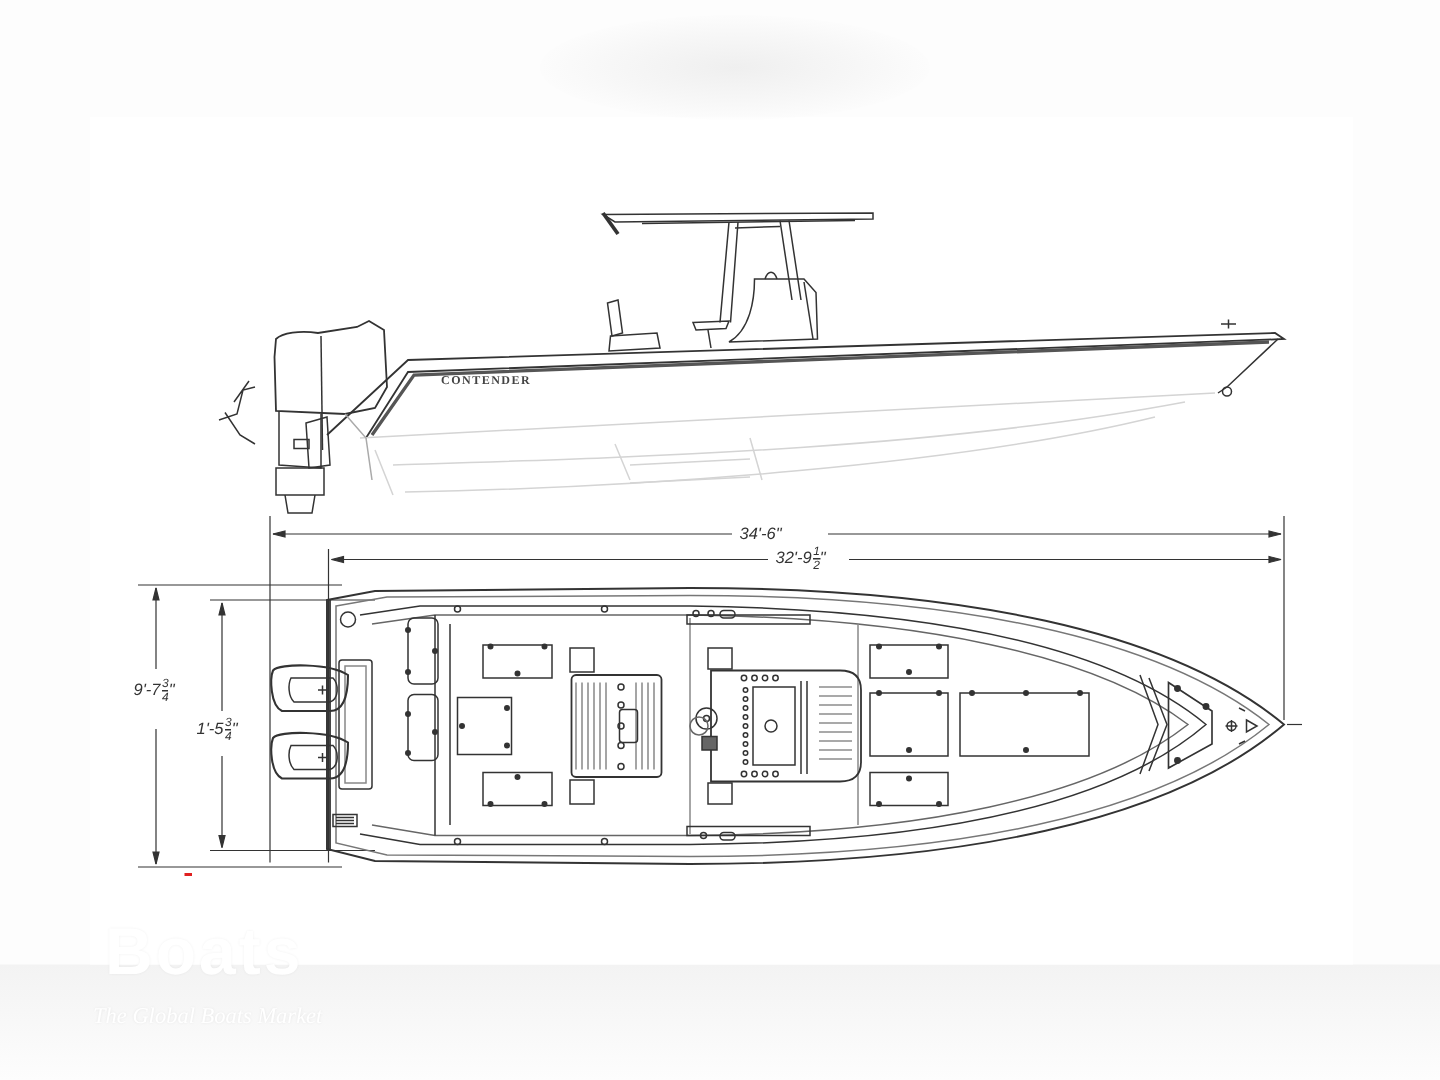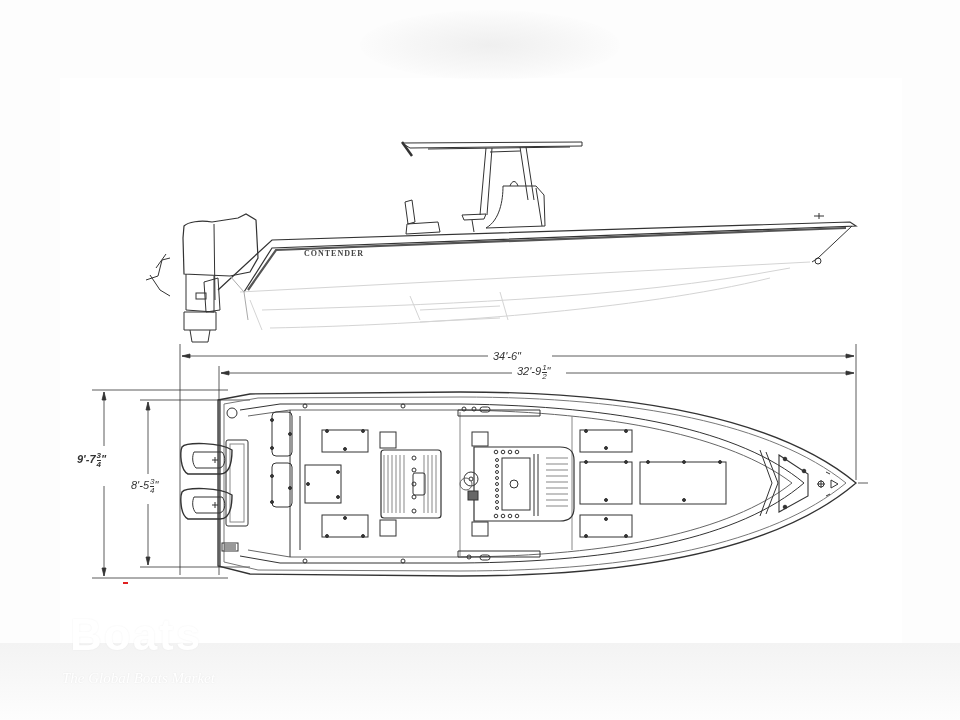--- a/index.html
+++ b/index.html
@@ -5,21 +5,21 @@
   html,body{margin:0;padding:0;}
   body{width:960px;height:720px;overflow:hidden;background:#fdfdfd;position:relative;font-family:"Liberation Sans",sans-serif;}
   .frame{position:absolute;left:0;top:0;width:960px;height:720px;}
   .sheet{position:absolute;left:60px;top:78px;width:842px;height:565px;background:#ffffff;}
   .halo{position:absolute;left:360px;top:10px;width:260px;height:70px;border-radius:50%;
         background:radial-gradient(ellipse at center,#efefef 0%,#f7f7f7 45%,rgba(253,253,253,0) 75%);}
   svg.drawing{position:absolute;left:0;top:0;}
   .dim{position:absolute;font-style:italic;font-size:11px;color:#333;background:#fff;padding:0 3px;line-height:12px;white-space:nowrap;}
   .frac{display:inline-flex;flex-direction:column;vertical-align:middle;font-size:8px;line-height:8px;text-align:center;margin-left:1px;}
   .frac span:first-child{border-bottom:1px solid #333;}
-  .logo{position:absolute;left:304px;top:249px;font-size:8px;font-weight:bold;letter-spacing:1px;color:#444;font-family:"Liberation Serif",serif;}
+  .logo{position:absolute;left:294px;top:249px;font-size:8px;font-weight:bold;letter-spacing:1px;color:#444;font-family:"Liberation Serif",serif;}
   .wm-title{position:absolute;left:70px;top:610px;font-size:44px;font-weight:bold;color:#ffffff;letter-spacing:2px;
             text-shadow:0 0 2px rgba(0,0,0,0.06);}
   .wm-sub{position:absolute;left:62px;top:670px;font-size:15px;font-style:italic;color:#ffffff;font-family:"Liberation Serif",serif;
           text-shadow:0 0 2px rgba(0,0,0,0.08);}
   .bottom-band{position:absolute;left:0;top:643px;width:960px;height:77px;
                background:linear-gradient(180deg,#f3f3f3 0%,#f9f9f9 60%,#fdfdfd 100%);}
   .red-tick{position:absolute;left:123px;top:582px;width:5px;height:2px;background:#e02020;}
 </style>
 </head>
 <body>
@@ -259,28 +259,28 @@
 
   <div class="dim" style="left:490px;top:350px;">
     <span>34'-6"</span>
   </div>
   <div class="dim" style="left:514px;top:364px;">
     <span>32'-9</span><span class="frac">
         <span>1</span>
         <span>2</span>
       </span><span>"</span>
   </div>
-  <div class="dim" style="left:74px;top:452px;font-weight:bold;">
+  <div class="dim" style="left:86px;top:452px;">
     <span>9'-7</span><span class="frac">
         <span>3</span>
         <span>4</span>
       </span><span>"</span>
   </div>
   <div class="dim" style="left:128px;top:478px;">
-    <span>8'-5</span><span class="frac">
+    <span>1'-5</span><span class="frac">
         <span>3</span>
         <span>4</span>
       </span><span>"</span>
   </div>
 
   <div class="red-tick"></div>
 
   <div class="wm-title">Boats</div>
   <div class="wm-sub">The Global Boats Market</div>
 </div>

